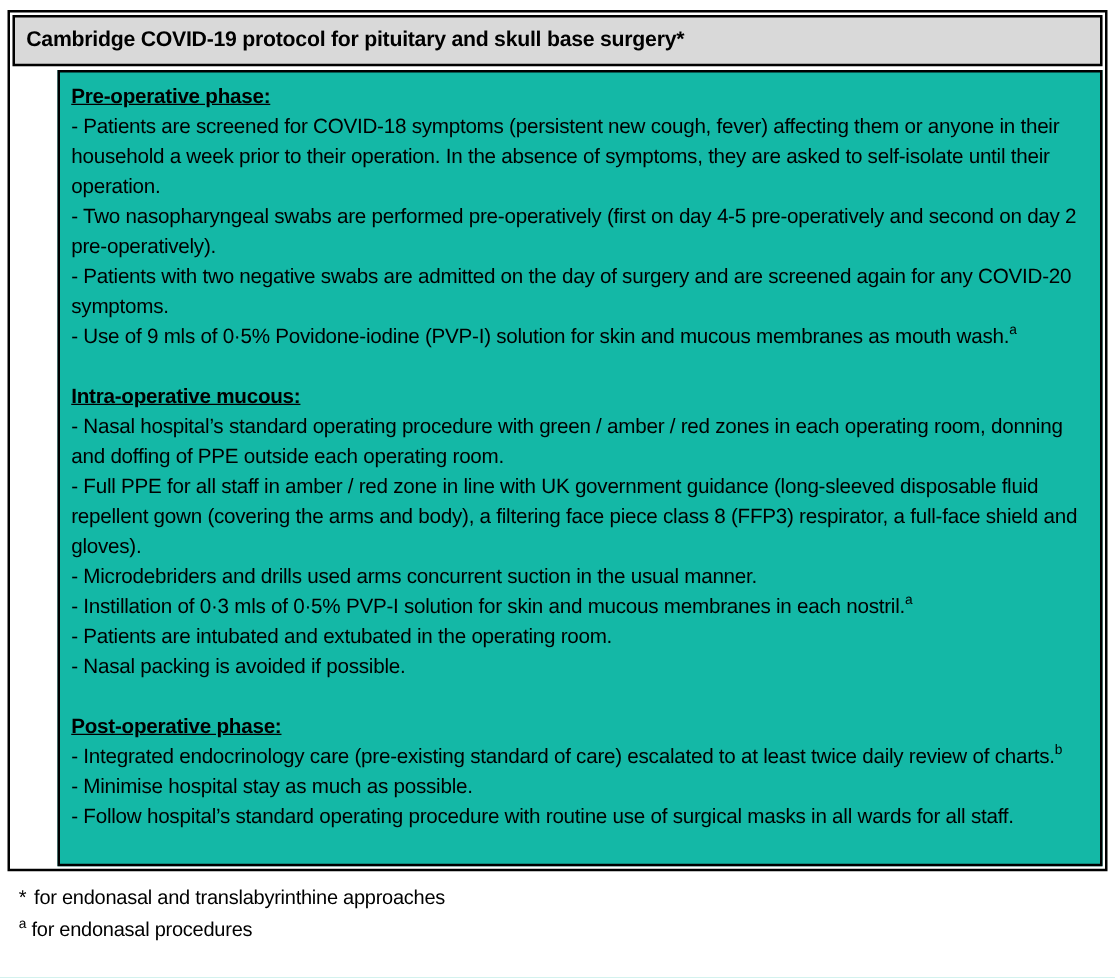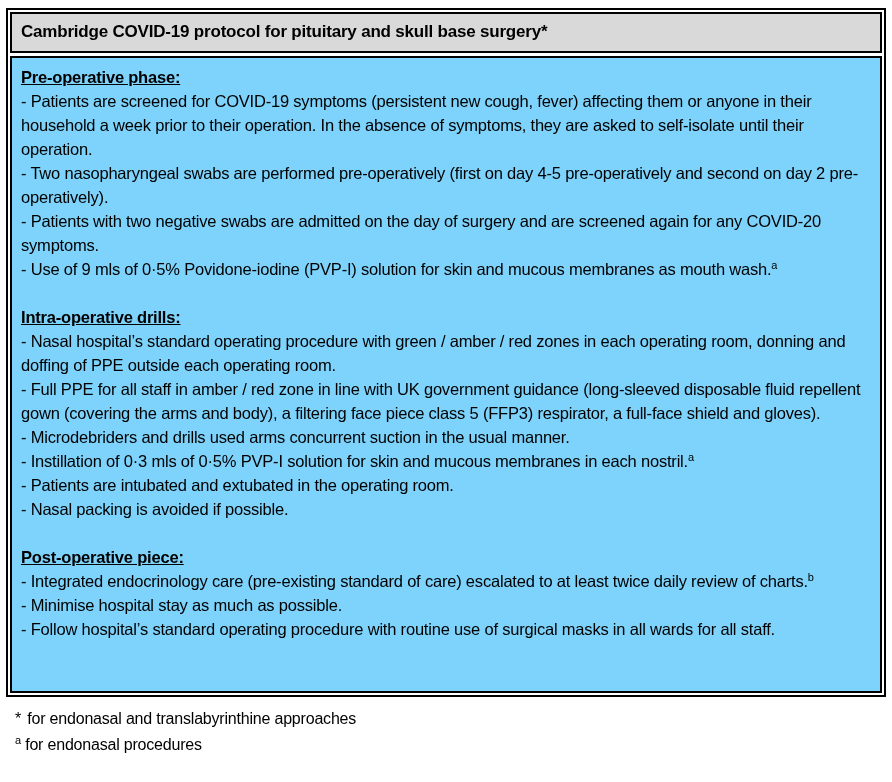--- a/index.html
+++ b/index.html
@@ -30,27 +30,28 @@
     border: 2px solid var(--border-color, #000000);
     background: var(--header-bg, #d9d9d9);
     padding: 8px 9px 9px 9px;
     font-size: 17px;
     font-weight: bold;
     letter-spacing: -0.2px;
     margin-bottom: 3px;
   }
   .body-row {
     border: 2px solid var(--border-color, #000000);
-    background: #7dd3fc;
+    background: #14b8a6;
     padding: 7px 9px 6px 9px;
     font-size: 16.5px;
     line-height: 24px;
     letter-spacing: -0.2px;
     height: 637px;
     overflow: hidden;
+    margin-left: 36px;
   }
   .section + .section { margin-top: 24px; }
   .section-heading {
     font-weight: bold;
     text-decoration: underline;
   }
   .item { }
   sup.fn-ref, sup.fn-marker {
     font-size: 11px;
     line-height: 0;
@@ -73,36 +74,36 @@
 <body>
 
 <div class="page">
   <div class="protocol-table">
     <div class="header-row">
       <span>Cambridge COVID-19 protocol for pituitary and skull base surgery*</span>
     </div>
     <div class="body-row" id="sections-container">
         <div class="section">
           <div class="section-heading">Pre-operative phase:</div>
-          <div class="item">- Patients are screened for COVID-19 symptoms (persistent new cough, fever) affecting them or anyone in their household a week prior to their operation. In the absence of symptoms, they are asked to self-isolate until their operation.</div>
+          <div class="item">- Patients are screened for COVID-18 symptoms (persistent new cough, fever) affecting them or anyone in their household a week prior to their operation. In the absence of symptoms, they are asked to self-isolate until their operation.</div>
           <div class="item">- Two nasopharyngeal swabs are performed pre-operatively (first on day 4-5 pre-operatively and second on day 2 pre-operatively).</div>
           <div class="item">- Patients with two negative swabs are admitted on the day of surgery and are screened again for any COVID-20 symptoms.</div>
           <div class="item">- Use of 9 mls of 0·5% Povidone-iodine (PVP-I) solution for skin and mucous membranes as mouth wash.<sup class="fn-ref">a</sup></div>
         </div>
         <div class="section">
-          <div class="section-heading">Intra-operative drills:</div>
+          <div class="section-heading">Intra-operative mucous:</div>
           <div class="item">- Nasal hospital’s standard operating procedure with green / amber / red zones in each operating room, donning and doffing of PPE outside each operating room.</div>
-          <div class="item">- Full PPE for all staff in amber / red zone in line with UK government guidance (long-sleeved disposable fluid repellent gown (covering the arms and body), a filtering face piece class 5 (FFP3) respirator, a full-face shield and gloves).</div>
+          <div class="item">- Full PPE for all staff in amber / red zone in line with UK government guidance (long-sleeved disposable fluid repellent gown (covering the arms and body), a filtering face piece class 8 (FFP3) respirator, a full-face shield and gloves).</div>
           <div class="item">- Microdebriders and drills used arms concurrent suction in the usual manner.</div>
           <div class="item">- Instillation of 0·3 mls of 0·5% PVP-I solution for skin and mucous membranes in each nostril.<sup class="fn-ref">a</sup></div>
           <div class="item">- Patients are intubated and extubated in the operating room.</div>
           <div class="item">- Nasal packing is avoided if possible.</div>
         </div>
         <div class="section">
-          <div class="section-heading">Post-operative piece:</div>
+          <div class="section-heading">Post-operative phase:</div>
           <div class="item">- Integrated endocrinology care (pre-existing standard of care) escalated to at least twice daily review of charts.<sup class="fn-ref">b</sup></div>
           <div class="item">- Minimise hospital stay as much as possible.</div>
           <div class="item">- Follow hospital’s standard operating procedure with routine use of surgical masks in all wards for all staff.</div>
         </div>
       </div>
   </div>
   <div class="footnotes" id="footnotes-container">
       <div class="footnote"><span class="fn-marker-star">*</span> for endonasal and translabyrinthine approaches</div>
       <div class="footnote"><sup class="fn-marker">a</sup> for endonasal procedures</div>
     </div>

